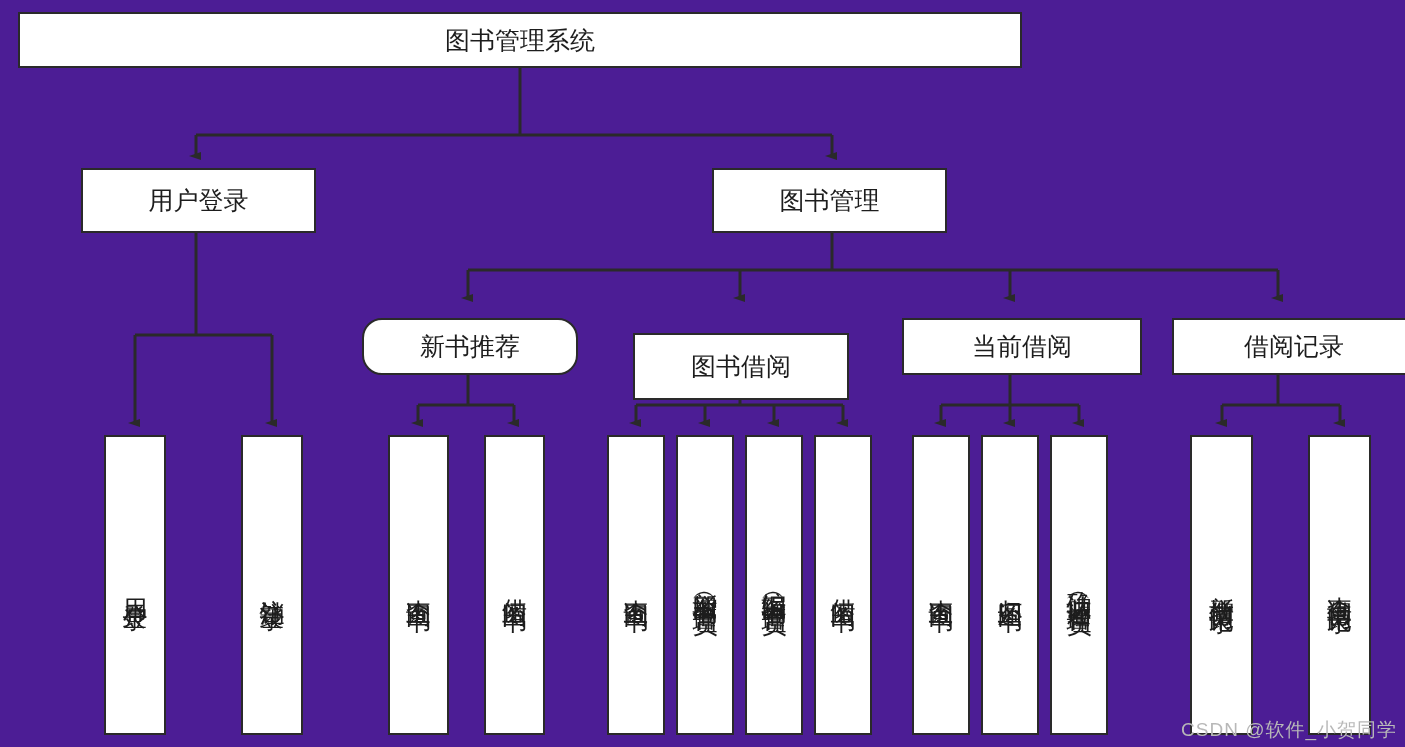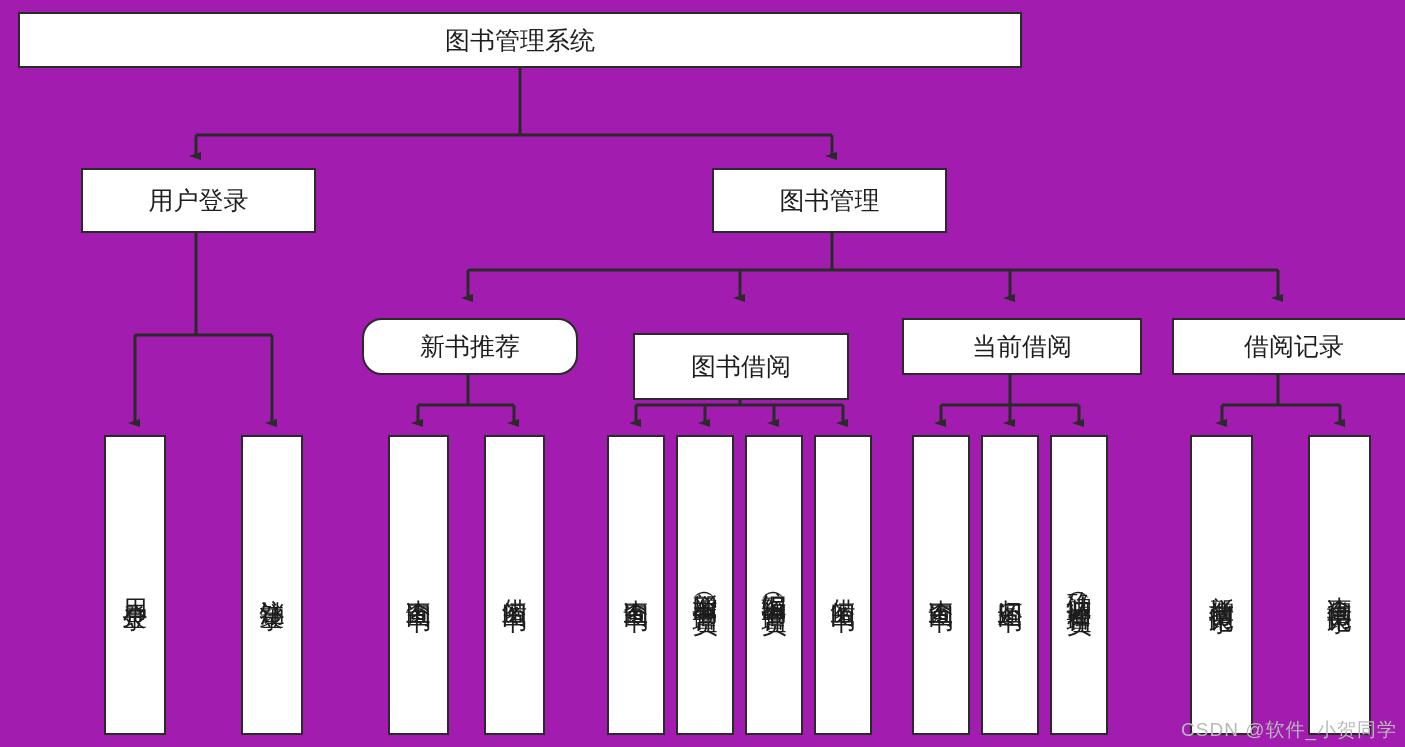--- a/index.html
+++ b/index.html
@@ -7,21 +7,21 @@
     padding: 0;
     background: #ffffff;
   }
   body {
     font-family: "Liberation Sans", "DejaVu Sans", sans-serif;
   }
   #canvas {
     position: relative;
     width: 1405px;
     height: 747px;
-    background: #a21caf;
+    background: #4c1d95;
     overflow: hidden;
   }
   svg.wires {
     position: absolute;
     left: 0;
     top: 0;
     width: 1405px;
     height: 747px;
   }
   .node {

